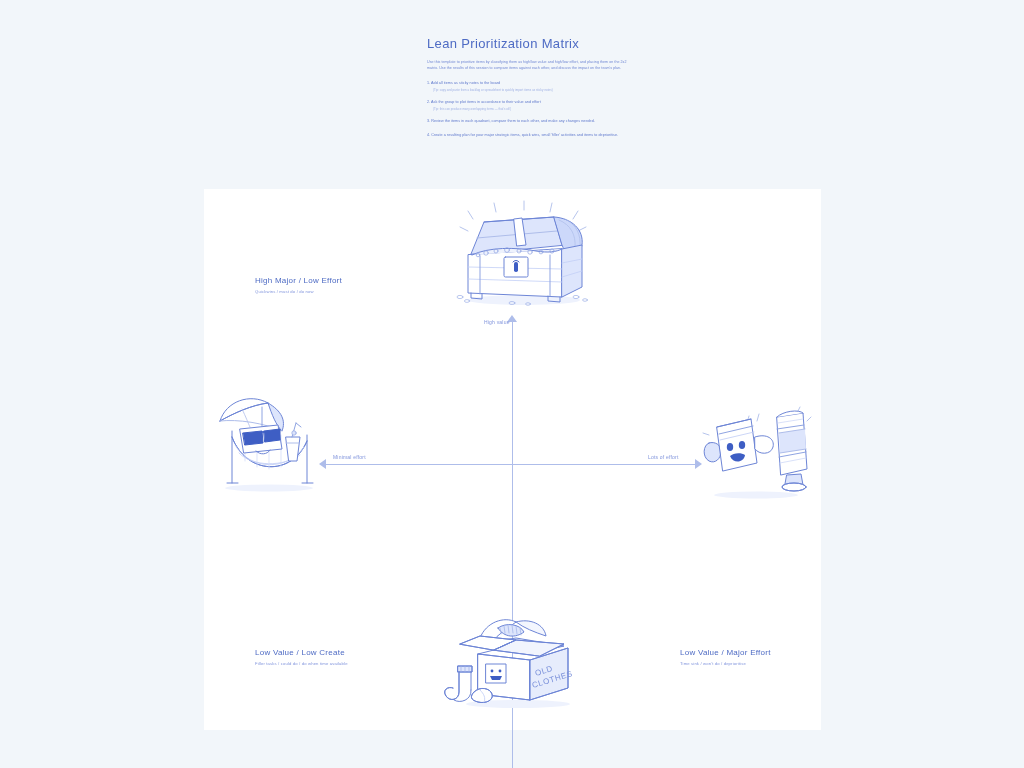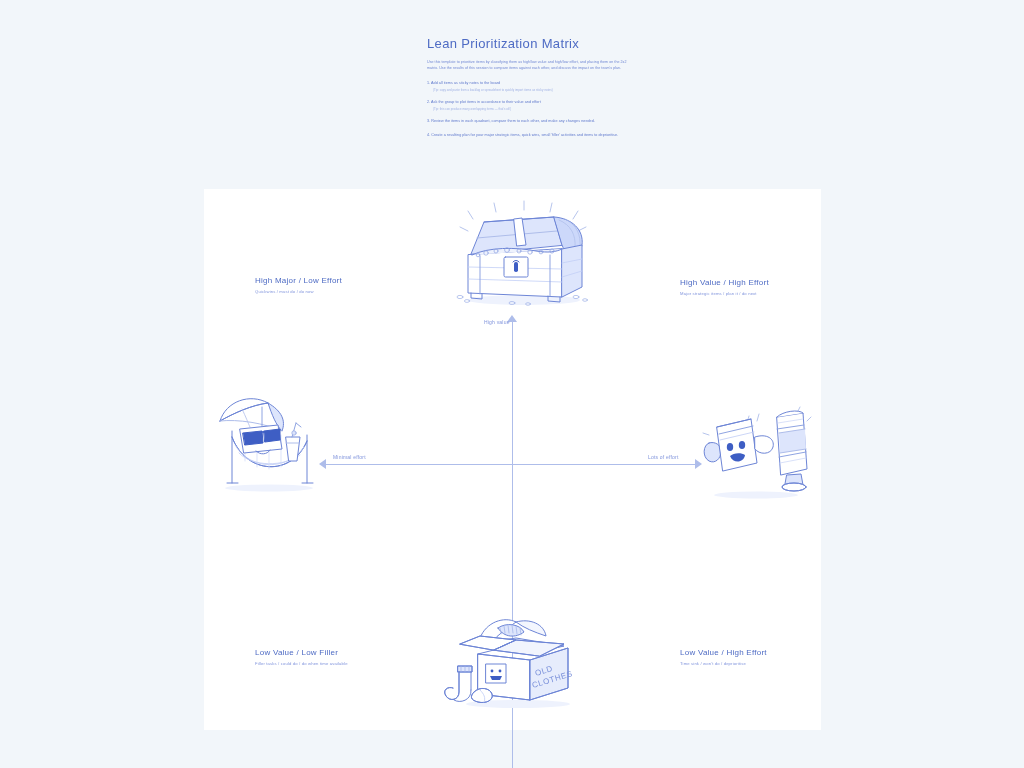--- a/index.html
+++ b/index.html
@@ -160,30 +160,26 @@
 
     <div class="axis-label high-value">High value</div>
 
     <div class="axis-label min-effort">Minimal effort</div>
     <div class="axis-label lots-effort">Lots of effort</div>
 
     <div class="quad tl">
       <p class="quad-title">High Major / Low Effort</p>
       <p class="quad-sub">Quickwins / must do / do now</p>
     </div>
-    <div class="quad tr">
-      <p class="quad-title">High Value / High Effort</p>
-      <p class="quad-sub">Major strategic items / plan it / do next</p>
-    </div>
     <div class="quad bl">
-      <p class="quad-title">Low Value / Low Filler</p>
+      <p class="quad-title">Low Value / Low Create</p>
       <p class="quad-sub">Filler tasks / could do / do when time available</p>
     </div>
     <div class="quad br">
-      <p class="quad-title">Low Value / High Effort</p>
+      <p class="quad-title">Low Value / Major Effort</p>
       <p class="quad-sub">Time sink / won't do / deprioritise</p>
     </div>
 
     <div class="illus chest">
       <svg viewBox="0 0 160 115" fill="none" stroke="#6d85d6" stroke-width="1" stroke-linecap="round" stroke-linejoin="round">
 
         <g stroke="#aebdea" stroke-width="0.9">
           <path d="M24 14 L29 22"></path>
             <path d="M50 6 L52 15"></path>
             <path d="M80 4 L80 13"></path>

